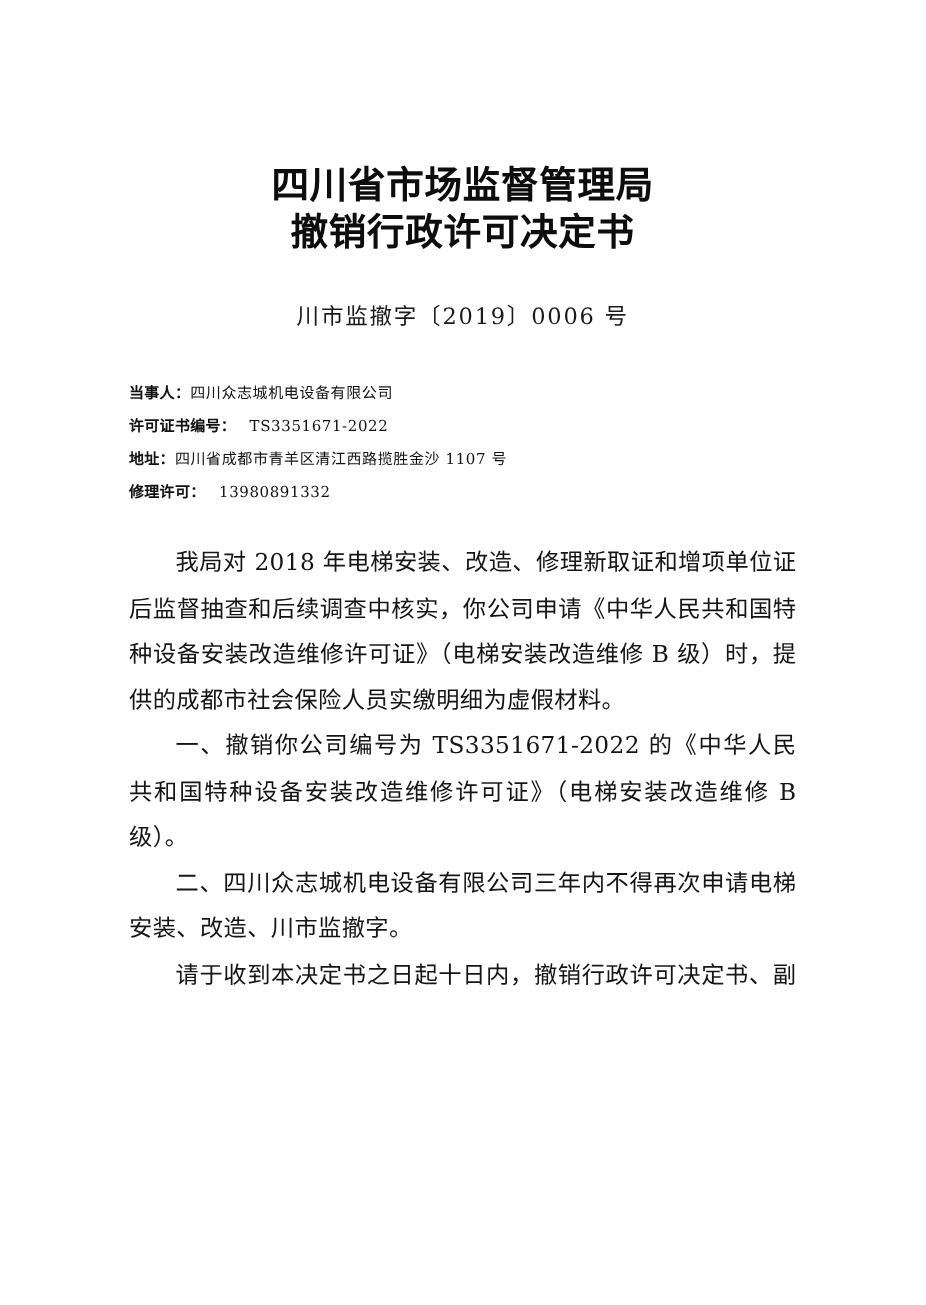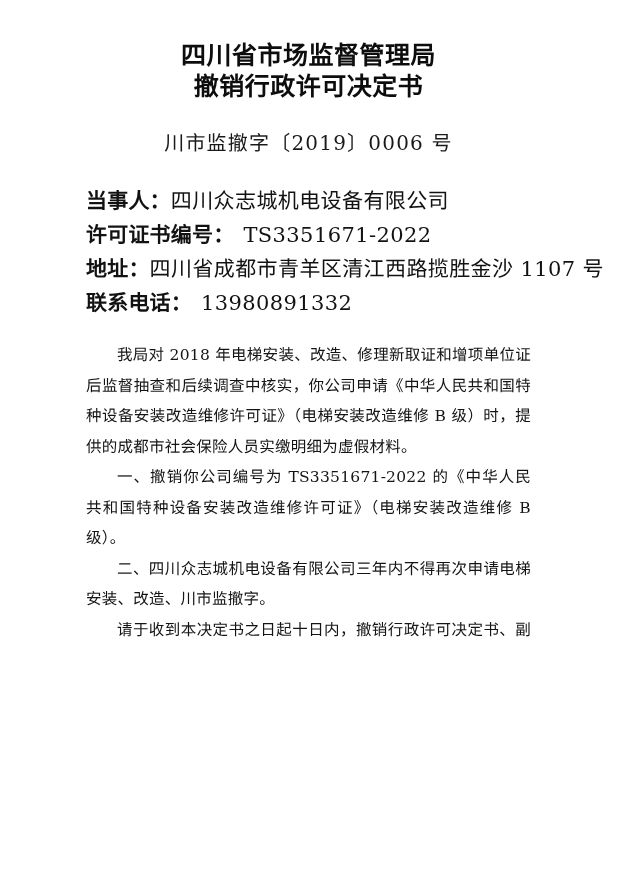--- a/index.html
+++ b/index.html
@@ -20,51 +20,51 @@
     position: relative;
     width: 617px;
     height: 870px;
     box-sizing: border-box;
     padding: 0 86px;
     background: #ffffff;
   }
 
   
   .title-block {
-    padding-top: 40px;
+    padding-top: 108px;
     text-align: center;
   }
   .doc-title-line {
     font-family: "DejaVu Serif", "Liberation Serif", serif;
     font-weight: bold;
     font-size: 25px;
     line-height: 31px;
     letter-spacing: 0.5px;
     color: #0d0d0d;
     white-space: nowrap;
   }
 
   
   .doc-number {
     margin-top: 30px;
     text-align: center;
-    font-size: 20px;
+    font-size: 15px;
     line-height: 22px;
     letter-spacing: 1.2px;
     color: #1a1a1a;
     white-space: nowrap;
   }
 
   
   .party-block {
     margin-top: 30px;
   }
   .field-row {
-    font-size: 21px;
-    line-height: 34px;
+    font-size: 10px;
+    line-height: 22px;
     white-space: nowrap;
     color: #121212;
   }
   .field-label {
     font-weight: bold;
     letter-spacing: 0.2px;
   }
   .field-value {
     font-weight: normal;
     letter-spacing: 0.4px;
@@ -117,21 +117,21 @@
     <div class="field-row">
       <span class="field-label">许可证书编号：</span><span class="field-value gap">TS3351671-2022</span>
     </div>
 
 
     <div class="field-row">
       <span class="field-label">地址：</span><span class="field-value">四川省成都市青羊区清江西路揽胜金沙 1107 号</span>
     </div>
 
     <div class="field-row">
-      <span class="field-label">联系电话：</span><span class="field-value gap">13980891332</span>
+      <span class="field-label">修理许可：</span><span class="field-value gap">13980891332</span>
     </div>
 
   </div>
 
   <div class="body-block">
     <p class="para">我局对 2018 年电梯安装、改造、修理新取证和增项单位证后监督抽查和后续调查中核实，你公司申请《中华人民共和国特种设备安装改造维修许可证》（电梯安装改造维修 B 级）时，提供的成都市社会保险人员实缴明细为虚假材料。</p>
     <p class="para">一、撤销你公司编号为 TS3351671-2022 的《中华人民共和国特种设备安装改造维修许可证》（电梯安装改造维修 B 级）。</p>
     <p class="para">二、四川众志城机电设备有限公司三年内不得再次申请电梯安装、改造、川市监撤字。</p>
     <p class="para last-clipped">请于收到本决定书之日起十日内，撤销行政许可决定书、副本</p>
   </div>

